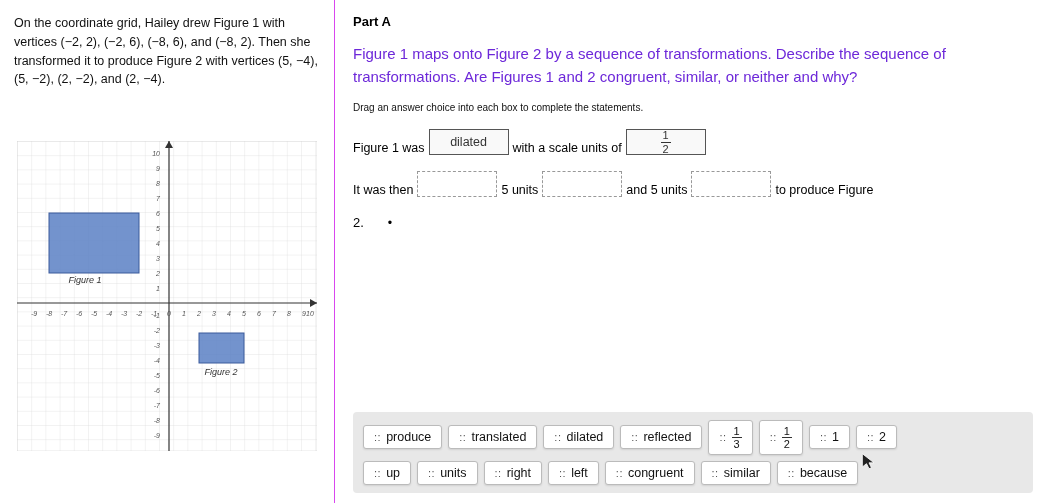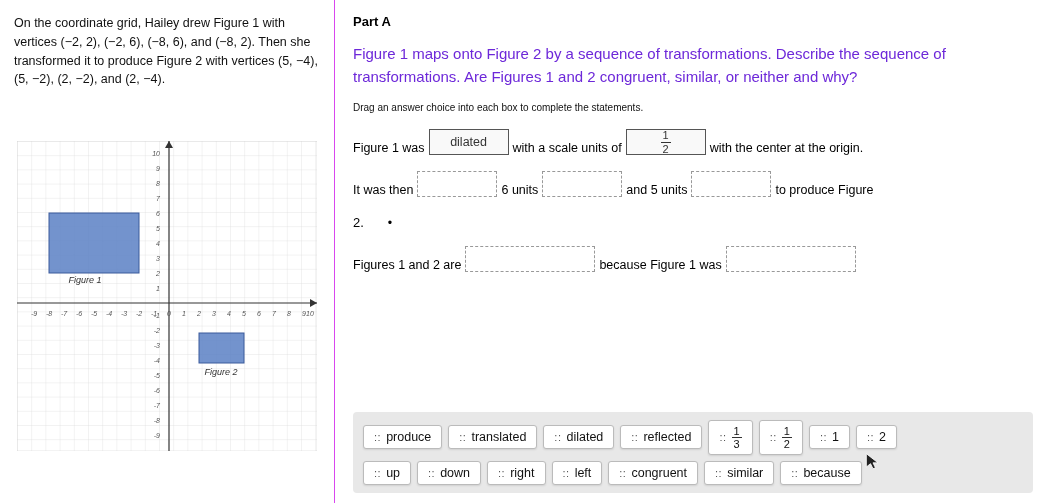--- a/index.html
+++ b/index.html
@@ -267,44 +267,37 @@
     <div class="answer-box filled">
       <span>dilated</span>
     </div>
     <span>with a scale units of</span>
     <div class="answer-box filled">
       <span class="fraction">
         <span class="numerator">1</span>
         <span class="denominator">2</span>
       </span>
     </div>
-    <span>with the center at the origin.</span>
   </div>
 
   <div class="statement-row">
     <span>It was then</span>
     <div class="answer-box"></div>
-    <span>6 units</span>
+    <span>5 units</span>
     <div class="answer-box"></div>
     <span>and 5 units</span>
     <div class="answer-box"></div>
     <span>to produce Figure</span>
   </div>
 
   <div class="statement-row">
     <span class="statement-num">2.</span>
     <span style="margin-left:20px;">•</span>
   </div>
 
-  <div class="statement-row">
-    <span>Figures 1 and 2 are</span>
-    <div class="answer-box answer-box-wide"></div>
-    <span>because Figure 1 was</span>
-    <div class="answer-box answer-box-wide"></div>
-  </div>
 
   <div class="answer-choices">
 
     <div class="choices-row">
       <div class="choice-chip">
         <span class="dots">::</span>
         <span>produce</span>
       </div>
       <div class="choice-chip">
         <span class="dots">::</span>
@@ -342,21 +335,21 @@
       </div>
     </div>
 
     <div class="choices-row">
       <div class="choice-chip">
         <span class="dots">::</span>
         <span>up</span>
       </div>
       <div class="choice-chip">
         <span class="dots">::</span>
-        <span>down</span>
+        <span>units</span>
       </div>
       <div class="choice-chip">
         <span class="dots">::</span>
         <span>right</span>
       </div>
       <div class="choice-chip">
         <span class="dots">::</span>
         <span>left</span>
       </div>
       <div class="choice-chip">

